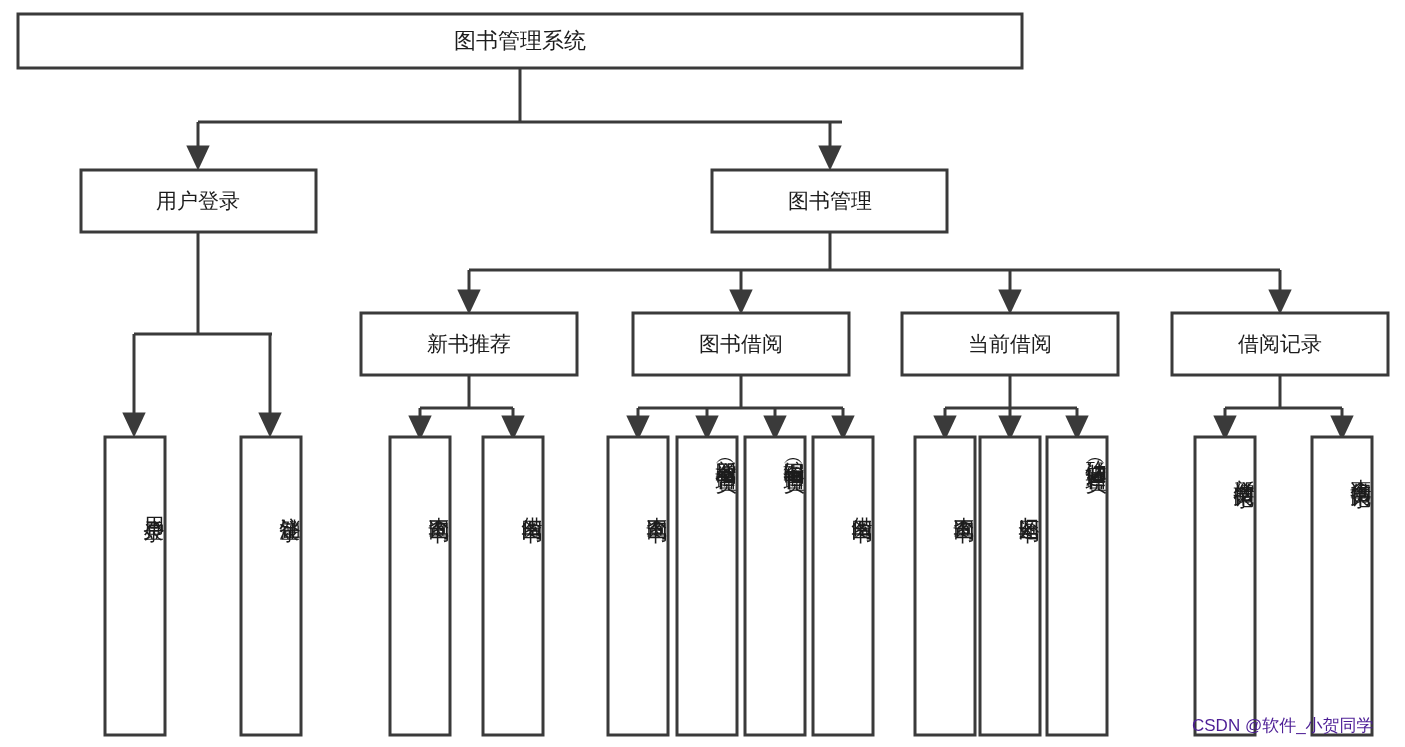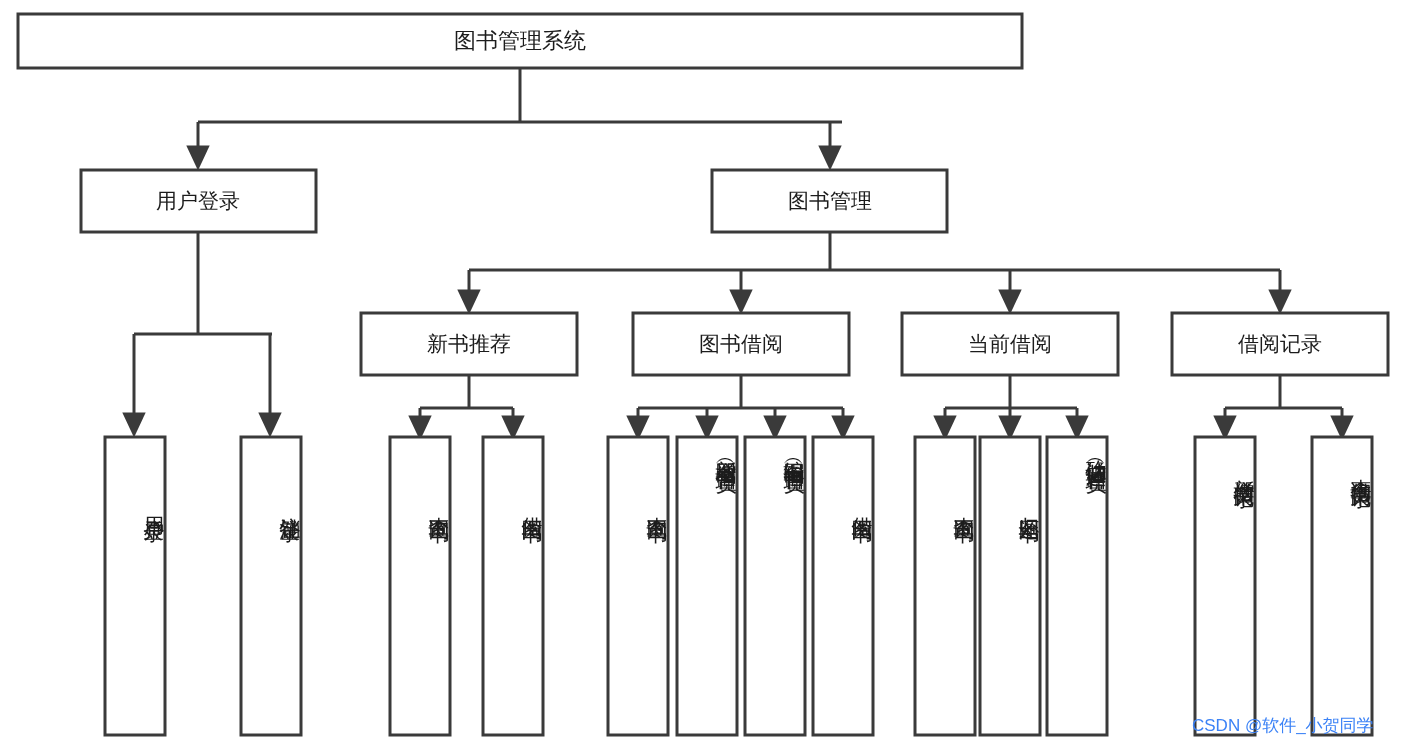--- a/index.html
+++ b/index.html
@@ -62,21 +62,21 @@
     text-align: center;
     white-space: nowrap;
     pointer-events: none;
   }
   .watermark {
     position: absolute;
     left: 1192px;
     top: 714px;
     font-family: "Liberation Sans", "DejaVu Sans", sans-serif;
     font-size: 17px;
-    color: #3b82f6;
+    color: #4c1d95;
     white-space: nowrap;
   }
 </style>
 </head>
 <body>
 
 <div id="diagram-root">
 
   <svg class="diagram-canvas" viewBox="0 0 1405 747">
     <defs>

